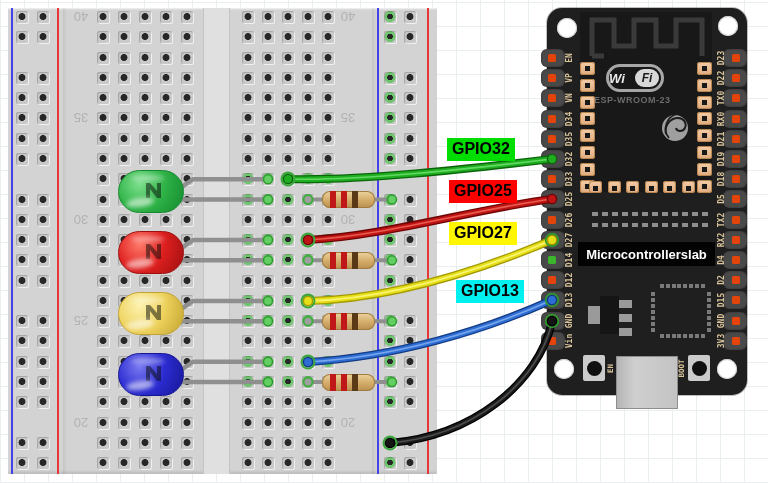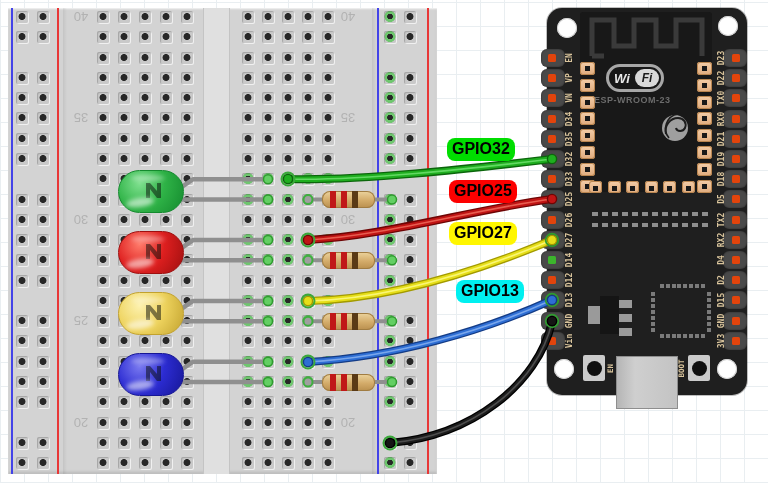--- a/index.html
+++ b/index.html
@@ -33,21 +33,21 @@
     font-family:"DejaVu Sans Mono",monospace;font-size:8px;font-weight:bold;color:#d9c49c;
     transform:rotate(-90deg);white-space:nowrap;}
   #module{left:580px;top:12px;width:132px;height:180px;background:#181818;border-radius:3px;}
   .mod-pad{width:15px;height:13px;background:#eec39b;border-radius:3px;
     background:linear-gradient(#f3cda8,#dfab7d);box-shadow:inset 0 0 0 1px #b9854f;}
   .mod-pad i{position:absolute;left:5px;top:4px;width:5px;height:5px;background:#191919;display:block;}
   .mod-pad-b{width:13px;height:12px;}
   .dash{width:6px;height:4px;background:#8e8e8e;}
   #wifi-logo{left:606px;top:64px;width:58px;height:28px;border:3px solid #a7a7a7;border-radius:16px;
     display:flex;align-items:center;box-sizing:border-box;}
-  #wifi-left{flex:1;color:#e8e8e8;font-weight:bold;font-size:13px;text-align:center;font-style:italic;}
+  #wifi-left{flex:1;color:#e8e8e8;font-weight:bold;font-size:13px;text-align:left;font-style:italic;}
   #wifi-right{width:24px;height:18px;background:#d9d9d9;border-radius:9px;color:#1b1b1b;font-weight:bold;
     font-size:12px;text-align:center;line-height:18px;margin-right:2px;font-style:italic;}
   #module-name{left:594px;top:95px;width:120px;font-size:9px;font-weight:bold;color:#6c6c6c;letter-spacing:.5px;}
   #brand-plate{left:578px;top:242px;width:137px;height:24px;background:#030303;border-radius:1px;
     display:flex;align-items:center;justify-content:center;}
   #brand-text{color:#fff;font-size:13px;font-weight:bold;font-family:"Liberation Sans",sans-serif;}
   #usb-chip{left:656px;top:288px;width:50px;height:48px;background:#141414;
     display:flex;align-items:center;justify-content:center;}
   #usb-chip span{color:#565656;font-size:9px;font-weight:bold;font-family:"DejaVu Sans Mono",monospace;}
   .chip-dot{width:4px;height:4px;background:#7a7a7a;}
@@ -62,21 +62,21 @@
   
   .led-body{width:66px;height:43px;border-radius:22px;box-sizing:border-box;}
   .led-shine{position:absolute;left:7px;bottom:5px;width:28px;height:9px;border-radius:50%;
     background:rgba(255,255,255,.55);filter:blur(2px);transform:rotate(-8deg);}
   .led-shine2{position:absolute;left:12px;top:4px;width:34px;height:6px;border-radius:50%;
     background:rgba(255,255,255,.35);filter:blur(2px);}
   .resistor{width:53px;height:17px;border-radius:8px;background:linear-gradient(#ecd49e,#d3ab69 55%,#b98f4e);
     box-shadow:inset 0 0 0 1px #a07c42;}
   .band{position:absolute;top:0;width:5.5px;height:100%;}
   .gpio-tag{padding:1px 5px 2px 5px;font-size:16px;font-weight:bold;color:#000;
-    font-family:"Liberation Sans",sans-serif;line-height:20px;border-radius:8px;}
+    font-family:"Liberation Sans",sans-serif;line-height:20px;}
   svg{position:absolute;left:0;top:0;pointer-events:none;}
 </style>
 </head>
 <body>
 
 <div id="scene">
 
   <div id="breadboard" class="abs">
     <div class="abs channel"></div>
     <div class="abs sect-shade" style="left:55px"></div>
@@ -520,20 +520,23 @@
       <div class="dash" style="position: absolute; left: 632px; top: 223px;"></div>
       <div class="dash" style="position: absolute; left: 642px; top: 223px;"></div>
       <div class="dash" style="position: absolute; left: 652px; top: 223px;"></div>
       <div class="dash" style="position: absolute; left: 662px; top: 223px;"></div>
       <div class="dash" style="position: absolute; left: 672px; top: 223px;"></div>
       <div class="dash" style="position: absolute; left: 682px; top: 223px;"></div>
       <div class="dash" style="position: absolute; left: 692px; top: 223px;"></div>
       <div class="dash" style="position: absolute; left: 702px; top: 223px;"></div>
     </div>
 
+  <div id="brand-plate" class="abs">
+    <span id="brand-text">Microcontrollerslab</span>
+  </div>
 
   <div class="abs reg-pad" style="left:588px;top:306px;width:13px;height:18px"></div>
   <div id="reg-body" class="abs"></div>
   <div class="abs reg-pad" style="left:619px;top:300px;width:13px;height:8px"></div>
   <div class="abs reg-pad" style="left:619px;top:314px;width:13px;height:8px"></div>
   <div class="abs reg-pad" style="left:619px;top:328px;width:13px;height:8px"></div>
 
   <div id="chip-dots">
       <div class="chip-dot" style="position: absolute; left: 660px; top: 284px;"></div>
       <div class="chip-dot" style="position: absolute; left: 660px; top: 334px;"></div>

